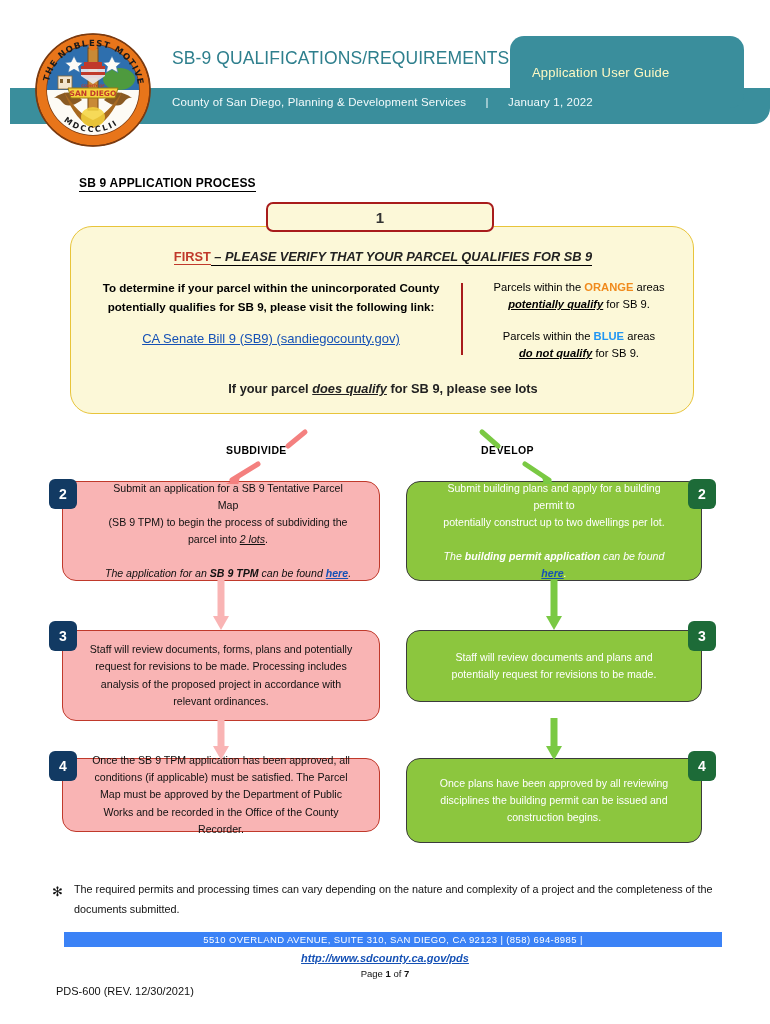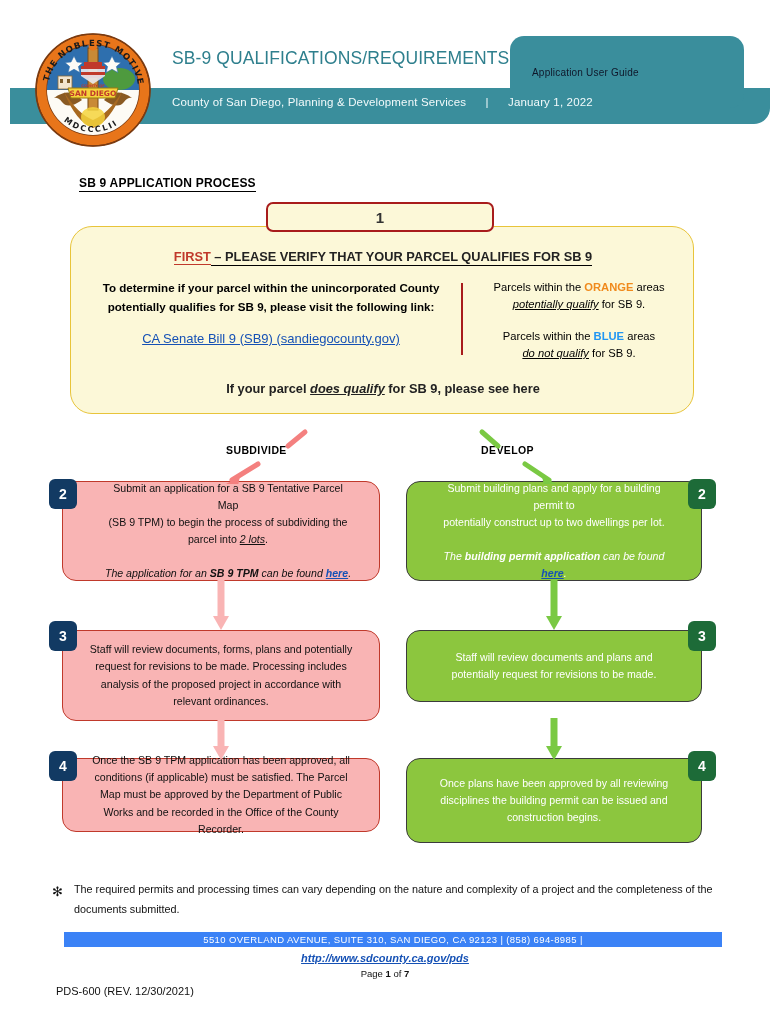--- a/index.html
+++ b/index.html
@@ -22,21 +22,21 @@
   }
   .guide-tab {
     position:absolute; left:510px; top:36px; width:234px; height:72px;
     background:#3a8e9c;
     border-top-left-radius:14px; border-top-right-radius:14px;
     border-bottom-right-radius:14px;
     display:flex; align-items:center;
     padding-left:22px;
   }
   .guide-tab span {
-    color:#0f172a; font-size:10px; letter-spacing:.2px;text-align:right;
+    color:#fef9c3; font-size:13px; letter-spacing:.2px;text-align:right;
   }
   .hdr-title {
     position:absolute; left:172px; top:48px;
     font-size:17.5px; color:#2e7f8d; letter-spacing:.1px;
     font-weight:400; white-space:nowrap;
   }
   .hdr-sub {
     position:absolute; left:172px; top:96px;
     font-size:11.5px; color:#f2fafb; letter-spacing:.15px; white-space:nowrap;
   }
@@ -63,42 +63,42 @@
   
   .ybox {
     position:absolute; left:70px; top:226px; width:624px; height:188px;
     background:#fcf8d8; border:1.6px solid #e8c43a; border-radius:22px;
     z-index:2;
   }
   .ybox-title {
     position:absolute; left:0; top:22px; width:624px; text-align:center;
     font-size:12.8px; font-weight:bold; color:#222;
   }
-  .ybox-title u { text-decoration:none; border-bottom:1.6px solid #000; padding-bottom:1px;}
+  .ybox-title u { text-decoration:none; border-bottom:1.6px solid #000; padding-bottom:1px;font-style:italic;}
   .ybox-title .first { color:#c0392b; border-bottom:1.6px solid #c0392b; }
 
   .ybox-divider {
     position:absolute; left:390px; top:56px; width:2.4px; height:72px;
     background:#a81c1c;
   }
   .ybox-left {
     position:absolute; left:24px; top:52px; width:352px; text-align:center;
     font-size:11.6px; font-weight:bold; line-height:1.62; color:#000;
   }
   .ybox-link {
     display:block; margin-top:11px; font-size:13px; font-weight:normal;
     color:#1551b5; text-decoration:underline;
   }
   .ybox-right {
     position:absolute; left:400px; top:52px; width:216px; text-align:center;
     font-size:11.2px; line-height:1.55; color:#000;
   }
   .ybox-right .orange { color:#f08a1c; font-weight:bold; }
   .ybox-right .blue { color:#2196f3; font-weight:bold; }
-  .ybox-right .em { font-style:italic; font-weight:normal; text-decoration:underline;text-align:center; }
+  .ybox-right .em { font-style:italic; font-weight:bold; text-decoration:underline;text-align:center; }
   .ybox-right .p2 { margin-top:14px; }
   .ybox-foot {
     position:absolute; left:0; bottom:17px; width:624px; text-align:center;
     font-size:12.8px; font-weight:bold; color:#222;
   }
   .ybox-foot i { font-style:italic; text-decoration:underline; }
 
   
   .branch-label {
     position:absolute; font-size:10.5px; font-weight:bold; letter-spacing:.4px;
@@ -264,21 +264,21 @@
       <span>Parcels within the </span><span class="orange">ORANGE</span><span> areas</span><br>
       <span class="em">potentially qualify</span><span> for SB 9.</span>
     </div>
     <div class="p2">
       <span>Parcels within the </span><span class="blue">BLUE</span><span> areas</span><br>
       <span class="em">do not qualify</span><span> for SB 9.</span>
     </div>
   </div>
 
   <div class="ybox-foot">
-    <span>If your parcel </span><i>does qualify</i><span> for SB 9, please see here</span>
+    <span>If your parcel </span><i>does qualify</i><span> for SB 9, please see lots</span>
   </div>
 </div>
 
 <svg class="conn" style="left:0;top:414px;width:770px;height:70px;">
 
   <line x1="305" y1="18" x2="288" y2="32" stroke="#f4807f" stroke-width="5" stroke-linecap="round"></line>
 
   <line x1="258" y1="50" x2="232" y2="66" stroke="#f4807f" stroke-width="5" stroke-linecap="round"></line>
   <polygon points="226,70 240,62 238,72" fill="#f4807f"></polygon>
 

